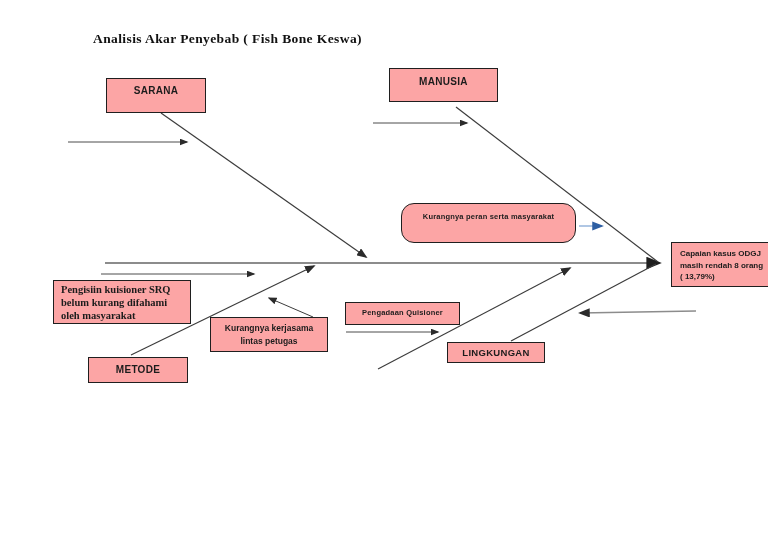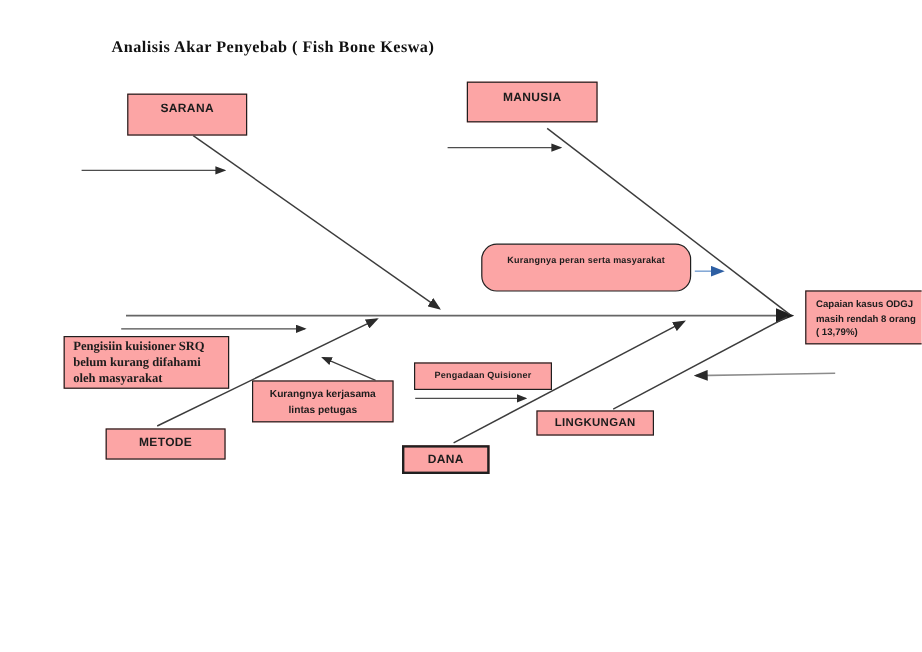--- a/index.html
+++ b/index.html
@@ -83,23 +83,20 @@
 
   <div class="box" id="sarana-box">
     <div class="t lbl-sans center">SARANA</div>
   </div>
   <div class="box" id="manusia-box">
     <div class="t lbl-sans center">MANUSIA</div>
   </div>
   <div class="box" id="metode-box">
     <div class="t lbl-sans center">METODE</div>
   </div>
-  <div class="box" id="dana-box">
-    <div class="t lbl-sans center">DANA</div>
-  </div>
   <div class="box" id="lingkungan-box">
     <div class="t lbl-sans center">LINGKUNGAN</div>
   </div>
 
   <div class="box" id="peran-box">
     <div class="t lbl-sans center">Kurangnya peran serta masyarakat</div>
   </div>
   <div class="box" id="kuisioner-box">
     <div class="t lbl-serif pre">Pengisiin kuisioner SRQ
 belum kurang difahami

